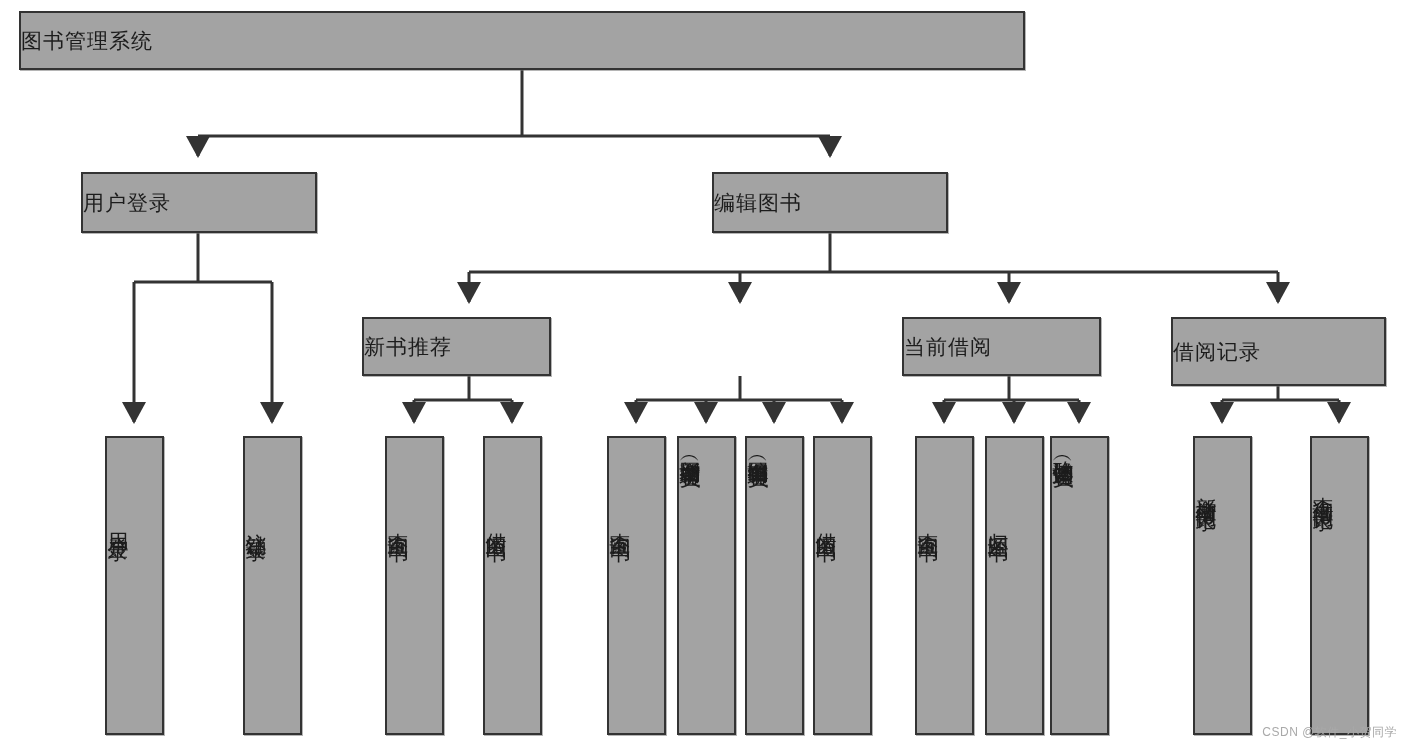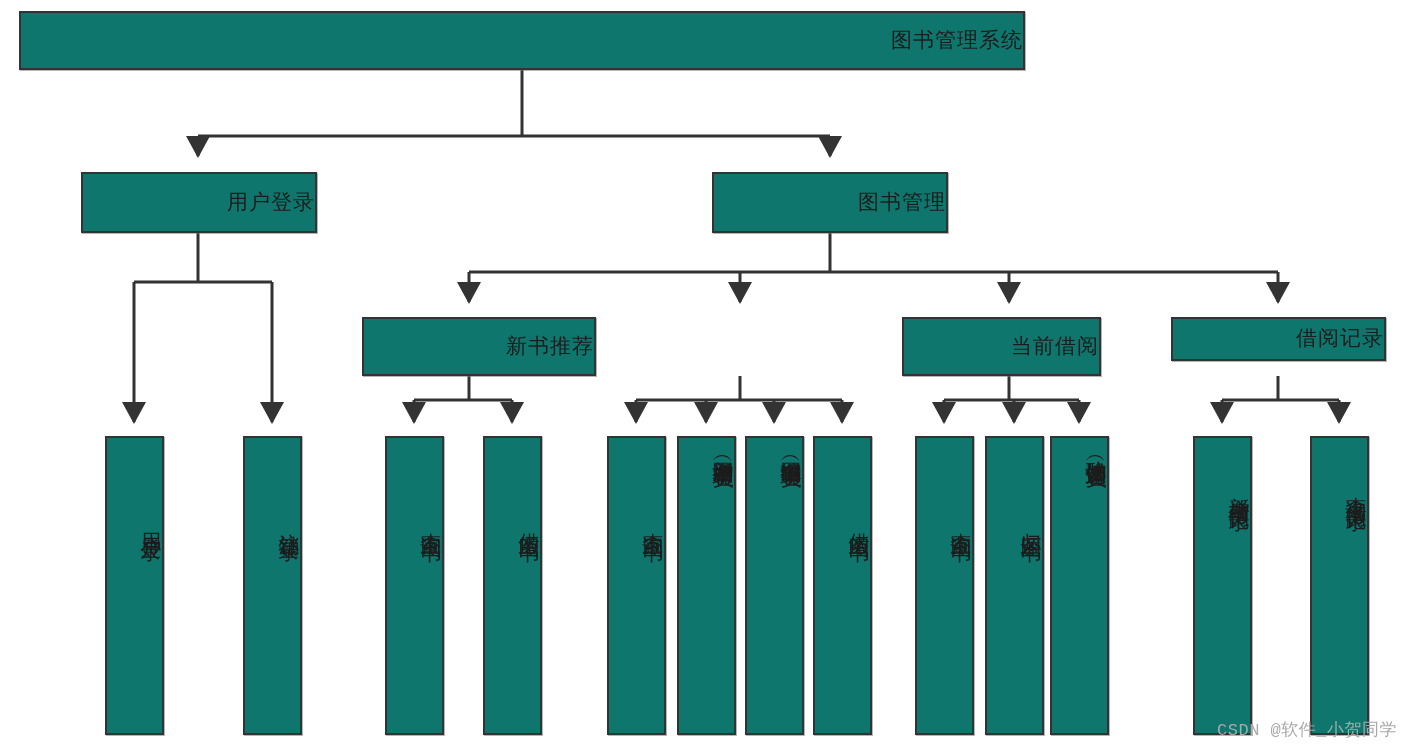--- a/index.html
+++ b/index.html
@@ -22,28 +22,27 @@
     position: absolute;
     left: 0;
     top: 0;
     width: 1405px;
     height: 747px;
     pointer-events: none;
   }
   .node {
     position: absolute;
     box-sizing: border-box;
-    background: #0f766e;
+    background: #a3a3a3;
     border: 2px solid #333333;
     box-shadow: 1px 1px 0 0 rgba(120,120,120,0.55);
     display: flex;
     align-items: center;
-    justify-content: flex-end;
+    justify-content: flex-start;
     z-index: 2;
-    font-family: Liberation Serif, serif;
   }
   .node .label {
     display: block;
     text-align: center;
     line-height: 1.22;
     color: #1c1c1c;
     white-space: pre-wrap;
   }
   .node.horiz .label {
     font-size: 21px;
@@ -61,25 +60,24 @@
     line-height: 1.1;
     max-height: 100%;
   }
   .node.vert.tight .label {
     letter-spacing: 1px;
   }
   .watermark {
     position: absolute;
     right: 8px;
     bottom: 6px;
-    font-size: 17px;
+    font-size: 12px;
     color: #a9a9a9;
     letter-spacing: 0.5px;
     z-index: 5;
-    font-family: Liberation Mono, monospace;
   }
 </style>
 </head>
 <body>
 
 <div id="canvas">
 
   <svg id="edges" viewBox="0 0 1405 747" xmlns="http://www.w3.org/2000/svg">
     <defs>
       <marker id="arrow" viewBox="0 0 12 12" refX="10" refY="6" markerWidth="8" markerHeight="8" orient="auto-start-reverse">
@@ -131,30 +129,30 @@
   </svg>
 
   <div class="node horiz" style="left:19px; top:11px; width:1006px; height:59px;">
     <span class="label">图书管理系统</span>
   </div>
 
   <div class="node horiz" style="left:81px; top:172px; width:236px; height:61px;">
     <span class="label">用户登录</span>
   </div>
   <div class="node horiz" style="left:712px; top:172px; width:236px; height:61px;">
-    <span class="label">图书管理</span>
+    <span class="label">编辑图书</span>
   </div>
 
-  <div class="node horiz" style="left:362px; top:317px; width:234px; height:59px;">
+  <div class="node horiz" style="left:362px; top:317px; width:189px; height:59px;">
     <span class="label">新书推荐</span>
   </div>
   <div class="node horiz" style="left:902px; top:317px; width:199px; height:59px;">
     <span class="label">当前借阅</span>
   </div>
-  <div class="node horiz" style="left:1171px; top:317px; width:215px; height:44px;">
+  <div class="node horiz" style="left:1171px; top:317px; width:215px; height:69px;">
     <span class="label">借阅记录</span>
   </div>
 
   <div class="node vert" style="left:105px; top:436px; width:59px; height:299px; padding-top:78px;">
     <span class="label">用户登录</span>
   </div>
   <div class="node vert" style="left:243px; top:436px; width:59px; height:299px; padding-top:78px;">
     <span class="label">注销登录</span>
   </div>
 

